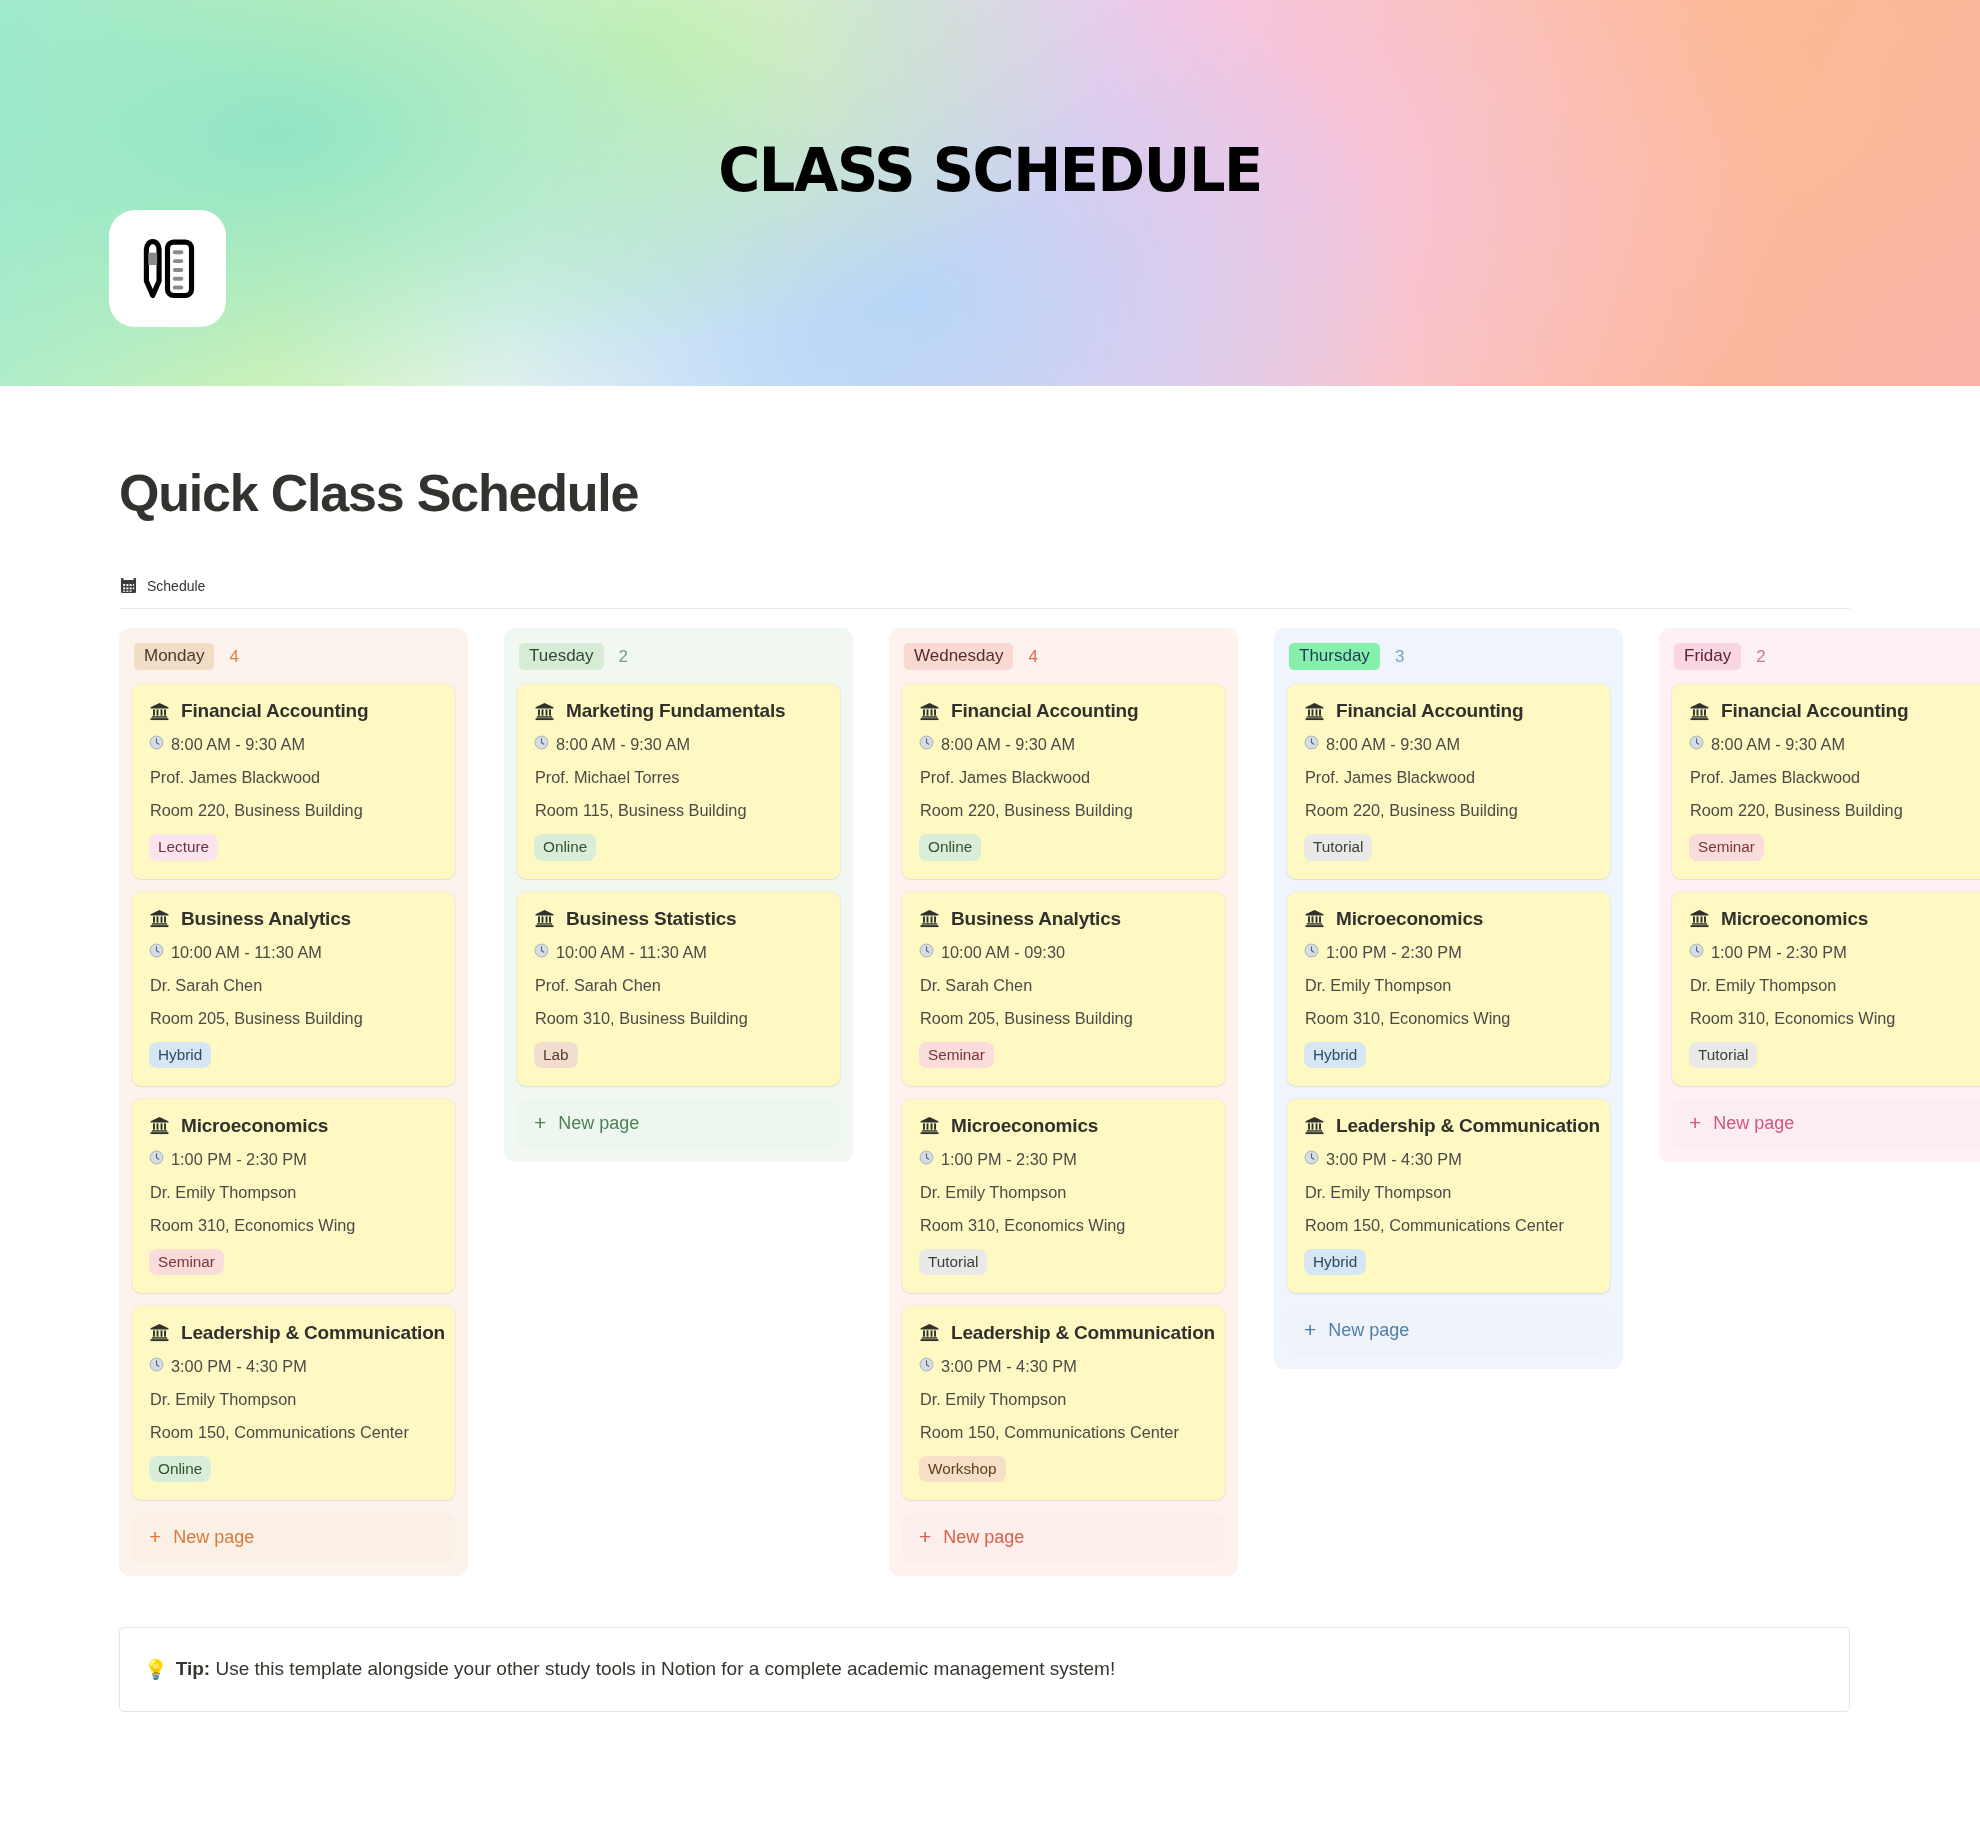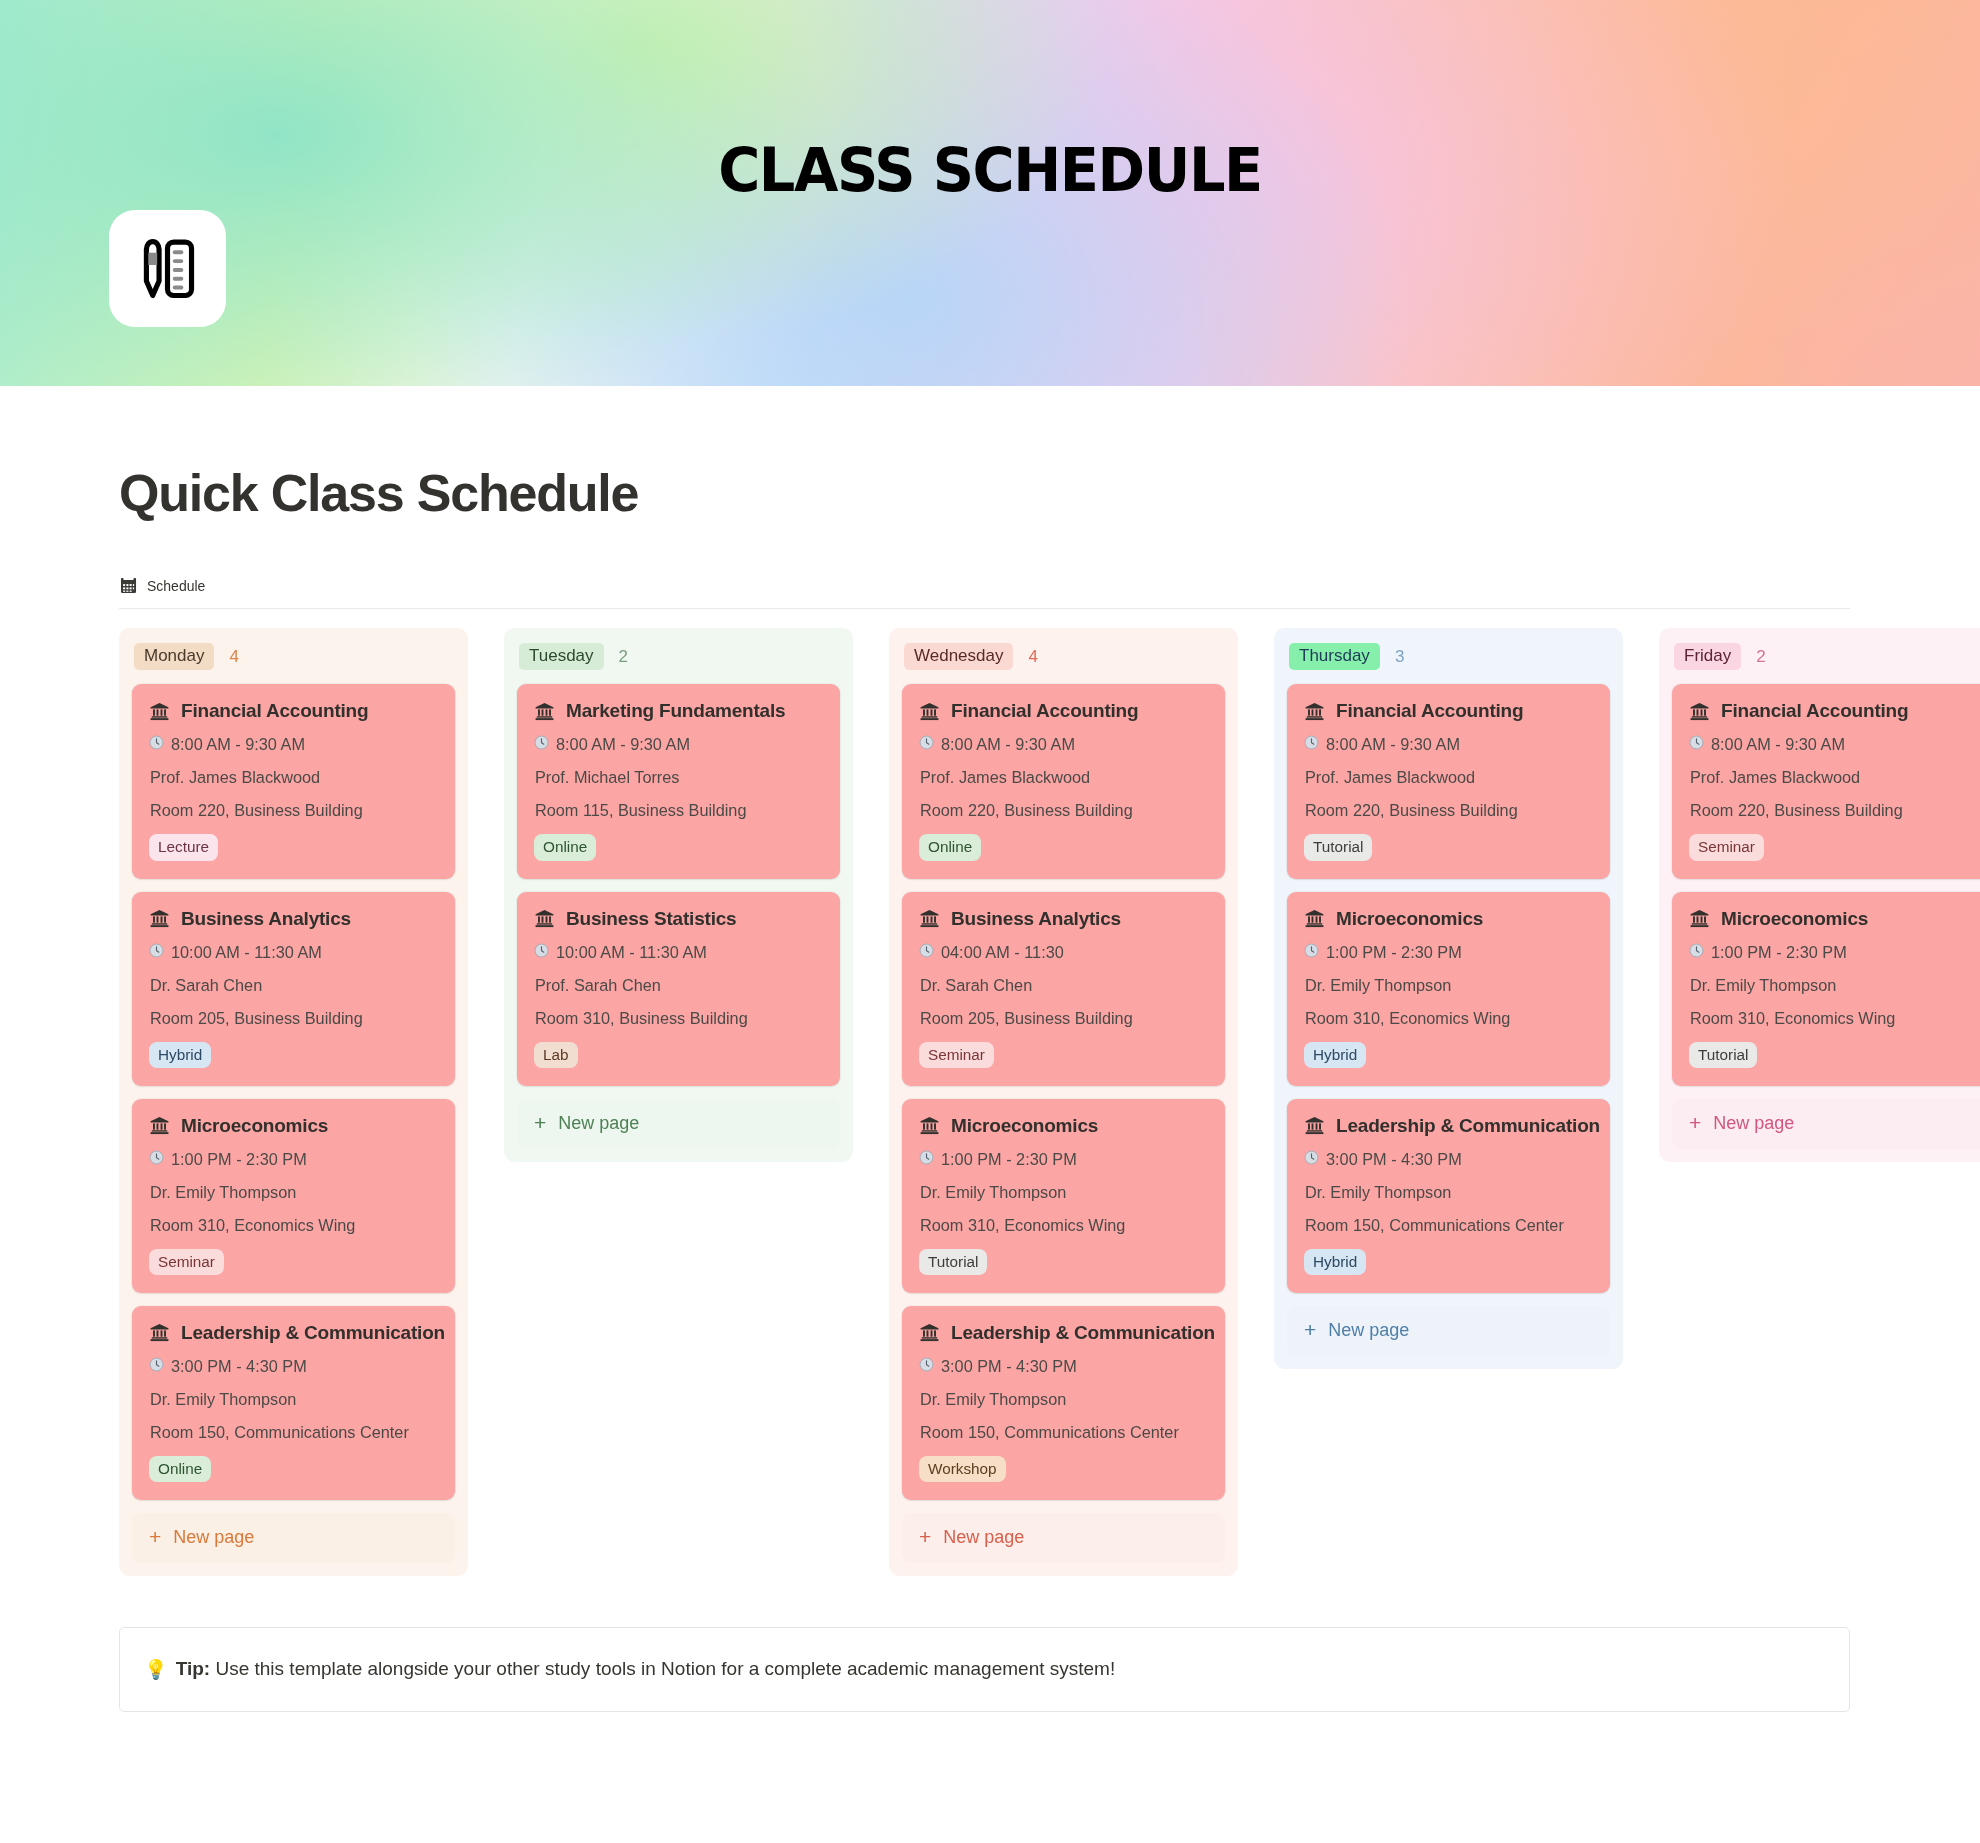--- a/index.html
+++ b/index.html
@@ -95,21 +95,21 @@
   .col-chip {
     font-size: 17px;
     padding: 3px 10px 4px 10px;
     border-radius: 5px;
     font-weight: 400;
     line-height: 1.2;
   }
   .col-count { font-size: 17px; }
 
   .card {
-    background: #fca5a5;
+    background: #fef9c3;
     border-radius: 9px;
     box-shadow: 0 1px 2px rgba(15,15,15,0.07), 0 0 0 1px rgba(15,15,15,0.035);
     padding: 16px 17px 18px 17px;
     margin-bottom: 13px;
   }
   .card-title-row { display: flex; align-items: center; gap: 11px; margin-bottom: 13px; }
   .bank-icon { width: 21px; height: 21px; flex: 0 0 21px; display:block; }
   .card-title {
     font-size: 19px;
     font-weight: 600;
@@ -398,21 +398,21 @@
                 </svg>
               </span>
               <span class="card-title">Business Analytics</span>
             </div><div class="card-row">
               <span>
                 <svg class="clock-icon" viewBox="0 0 20 20" aria-hidden="true">
                   <circle cx="10" cy="10" r="8.6" fill="#d7dde5" stroke="#9aa6b4" stroke-width="1.1"></circle>
                   <path d="M10 5.2v5.1l3.1 2" fill="none" stroke="#55606e" stroke-width="1.5" stroke-linecap="round"></path>
                 </svg>
               </span>
-              <span>04:00 AM - 11:30</span>
+              <span>10:00 AM - 09:30</span>
             </div><div class="card-row plain">Dr. Sarah Chen</div><div class="card-row plain">Room 205, Business Building</div><span class="tag" style="background: rgb(251, 220, 220); color: rgb(122, 54, 54);">Seminar</span></div>
           <div class="card"><div class="card-title-row">
               <span>
                 <svg class="bank-icon" viewBox="0 0 24 24" aria-hidden="true">
                   <path d="M12 2.2 1.8 7.1v1.6h20.4V7.1z" fill="#32312d"></path>
                   <rect x="1.8" y="19.6" width="20.4" height="2.2" fill="#32312d"></rect>
                   <rect x="3.2" y="17.4" width="17.6" height="1.6" fill="#32312d"></rect>
                   <rect x="4.6" y="9.6" width="2.2" height="7.2" fill="#32312d"></rect>
                   <rect x="8.6" y="9.6" width="2.2" height="7.2" fill="#32312d"></rect>
                   <rect x="13.2" y="9.6" width="2.2" height="7.2" fill="#32312d"></rect>

